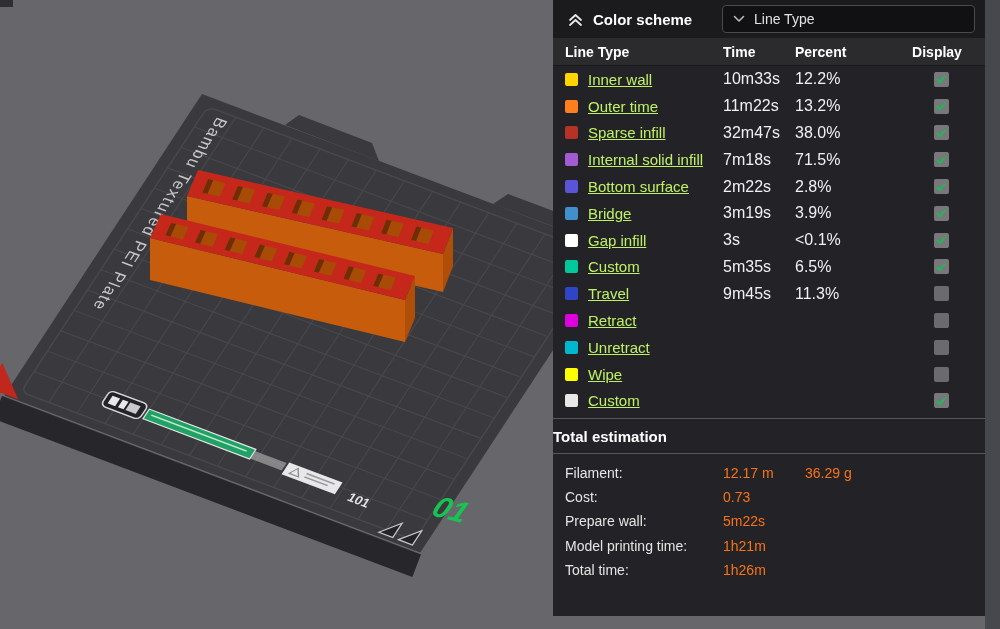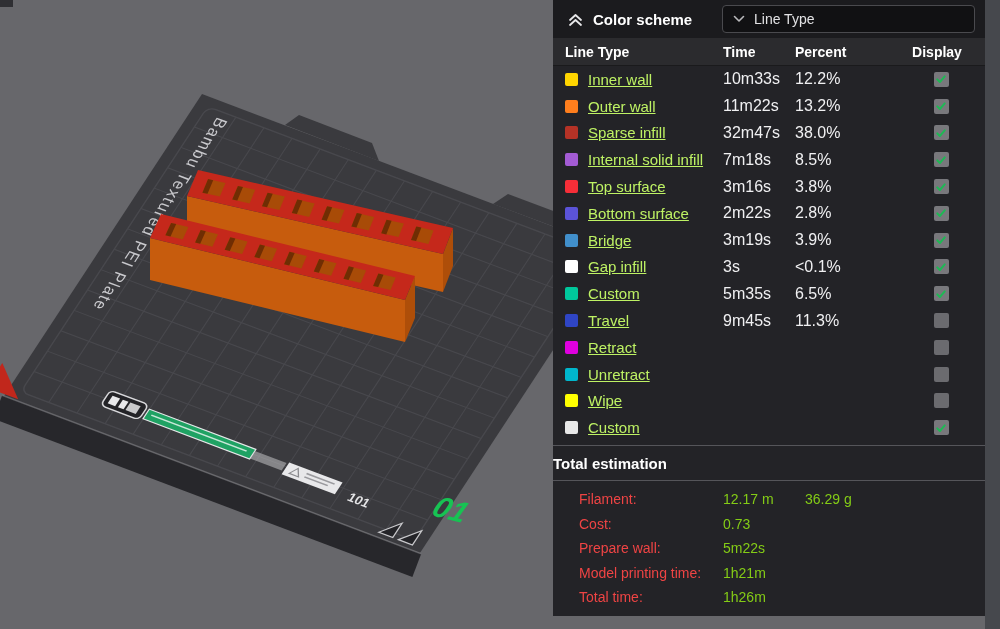--- a/index.html
+++ b/index.html
@@ -36,22 +36,22 @@
   .cb.on { background:#78787C; }
   .cb svg { width:12px; height:12px; }
 
   .sep { border:none; border-top:1px solid #55555A; margin:4px 0 0 0; }
   .total-title { height:34px; flex:0 0 34px; display:flex; align-items:center; 
                  font-size:15px; font-weight:700; color:#FFFFFF; }
   .sep2 { border:none; border-top:1px solid #55555A; }
   .est { padding-top:6px; }
   .erow { height:24.4px; display:grid; grid-template-columns:158px 82px 1fr; align-items:center;
           padding-left:12px; font-size:14px; }
-  .elbl { color:#ef4444; white-space:nowrap;margin-left:14px; }
-  .ev, .ev2 { color:#84cc16; }
+  .elbl { color:#e5e5e5; white-space:nowrap; }
+  .ev, .ev2 { color:#f97316; }
 
   .right-strip { position:absolute; left:985px; top:0; width:15px; height:629px;
                  background:#46484D; z-index:3; }
   .corner-chip { position:absolute; left:0; top:0; width:13px; height:7px; background:#2F2F33; z-index:1; }
   .viewport { position:absolute; left:0; top:0; z-index:0; }
 </style>
 </head>
 <body>
 
 <div class="stage">
@@ -208,21 +208,21 @@
             <span class="cb on">
               <svg viewBox="0 0 16 16">
   <path d="M3 8.5 L6.5 12 L13 4.5" stroke="#1DB954" stroke-width="2.6" fill="none" stroke-linecap="round" stroke-linejoin="round"></path>
               </svg>
             </span>
           </div>
         </div>
         <div class="row">
           <div class="c1">
             <span class="swatch" style="background:#FF7E1D"></span>
-            <span class="lbl">Outer wall</span>
+            <span class="lbl">Outer time</span>
           </div>
           <span class="val">11m22s</span>
           <span class="val">13.2%</span>
           <div class="c4">
             <span class="cb on">
               <svg viewBox="0 0 16 16">
   <path d="M3 8.5 L6.5 12 L13 4.5" stroke="#1DB954" stroke-width="2.6" fill="none" stroke-linecap="round" stroke-linejoin="round"></path>
               </svg>
             </span>
           </div>
@@ -241,36 +241,21 @@
               </svg>
             </span>
           </div>
         </div>
         <div class="row">
           <div class="c1">
             <span class="swatch" style="background:#A35BD4"></span>
             <span class="lbl">Internal solid infill</span>
           </div>
           <span class="val">7m18s</span>
-          <span class="val">8.5%</span>
-          <div class="c4">
-            <span class="cb on">
-              <svg viewBox="0 0 16 16">
-  <path d="M3 8.5 L6.5 12 L13 4.5" stroke="#1DB954" stroke-width="2.6" fill="none" stroke-linecap="round" stroke-linejoin="round"></path>
-              </svg>
-            </span>
-          </div>
-        </div>
-        <div class="row">
-          <div class="c1">
-            <span class="swatch" style="background:#F62E38"></span>
-            <span class="lbl">Top surface</span>
-          </div>
-          <span class="val">3m16s</span>
-          <span class="val">3.8%</span>
+          <span class="val">71.5%</span>
           <div class="c4">
             <span class="cb on">
               <svg viewBox="0 0 16 16">
   <path d="M3 8.5 L6.5 12 L13 4.5" stroke="#1DB954" stroke-width="2.6" fill="none" stroke-linecap="round" stroke-linejoin="round"></path>
               </svg>
             </span>
           </div>
         </div>
         <div class="row">
           <div class="c1">

